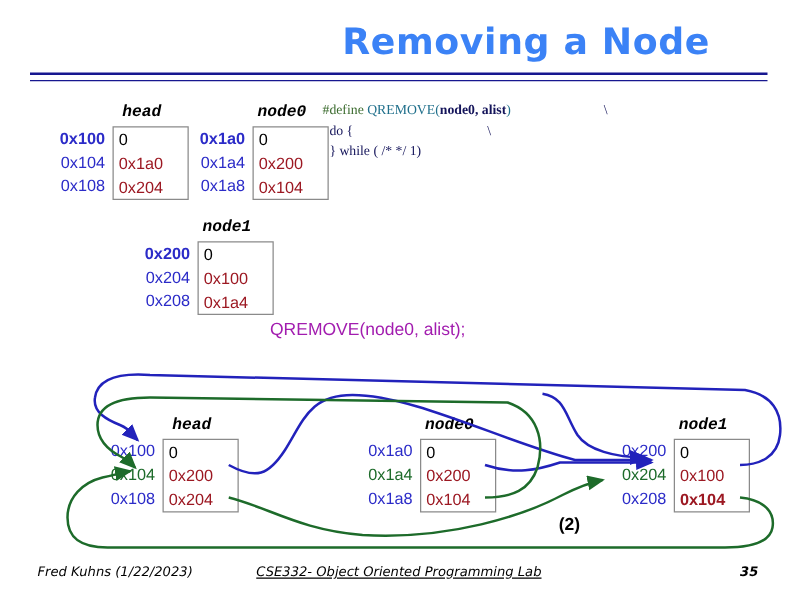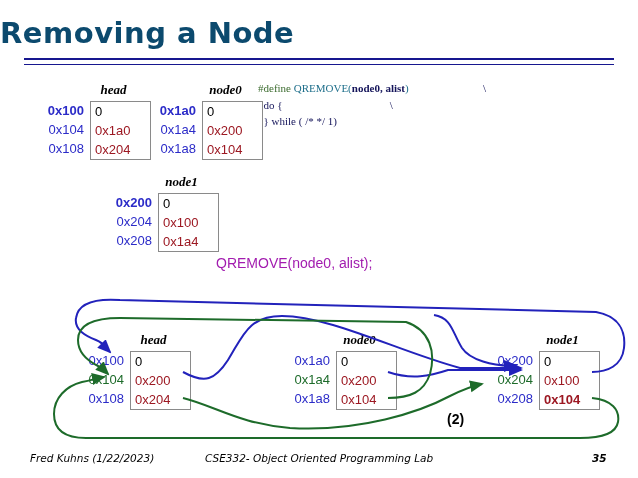--- a/index.html
+++ b/index.html
@@ -4,34 +4,34 @@
 <style>
   html,body{margin:0;padding:0;}
   body{
     width:638px;height:478px;background:#ffffff;position:relative;overflow:hidden;
     font-family:"Liberation Sans", sans-serif;
   }
   .slide{position:absolute;inset:0;}
 
   
   #slide-title{
-    position:absolute;left:0;top:16px;width:568px;text-align:left;
+    position:absolute;left:0;top:16px;width:568px;text-align:right;
     font-family:"DejaVu Sans", sans-serif;
-    font-size:29px;font-weight:700;color:#0c4a6e;letter-spacing:.5px;
+    font-size:29px;font-weight:700;color:#3b82f6;letter-spacing:.5px;
   }
   #title-rule{
     position:absolute;left:24px;top:58px;width:590px;height:4px;
     border-top:2px solid #17178f;border-bottom:1px solid #17178f;background:#fff;
   }
 
   
   .memblock{position:absolute;}
   .memblock .blk-title{
     position:absolute;left:0;top:0;width:100%;text-align:center;
-    font-family:Liberation Serif, serif;
+    font-family:Liberation Mono, monospace;
     font-style:italic;font-weight:700;font-size:13px;color:#000;white-space:nowrap;
   }
   .memblock .rows{position:absolute;left:0;top:19px;}
   .memblock .addr{
     width:46px;text-align:right;padding-right:6px;
     font-size:13px;color:#2b2bc8;line-height:19px;white-space:nowrap;
   }
   .memblock .addr.bold{font-weight:700;}
   .memblock .addr.green{color:#1d6b2a;}
   .memblock .cells{border:1px solid #8a8a8a;width:59px;background:#fff;}
@@ -73,21 +73,21 @@
   
   #arrows{position:absolute;left:0;top:0;width:638px;height:478px;pointer-events:none;}
 
   
   #footer{position:absolute;left:0;top:452px;width:638px;height:20px;}
   #footer .f{
     position:absolute;font-family:"DejaVu Sans", sans-serif;
     font-style:italic;font-size:10.5px;color:#000;white-space:nowrap;
   }
   #footer-author{left:30px;top:0;}
-  #footer-course{left:205px;top:0;}
+  #footer-course{left:205px;top:0;text-decoration:underline;}
   #footer-page{left:592px;top:0;font-weight:700;font-style:normal;}
 </style>
 </head>
 <body>
 
 <div class="slide">
 
   <div id="slide-title">Removing a Node</div>
   <div id="title-rule"></div>
 

